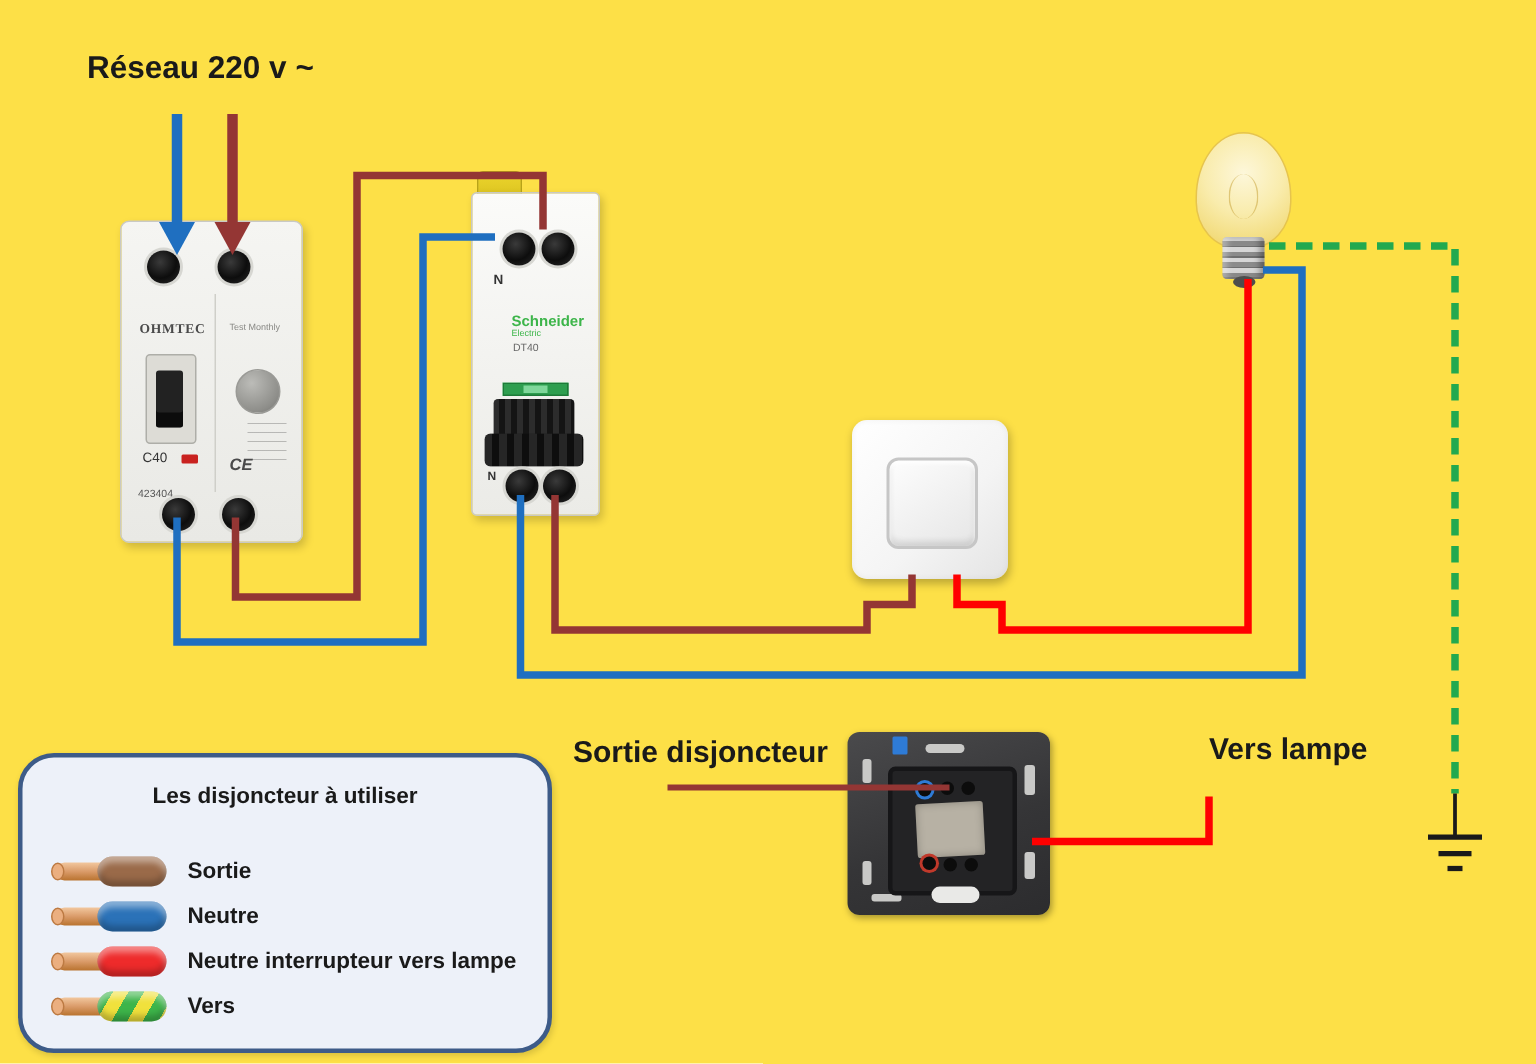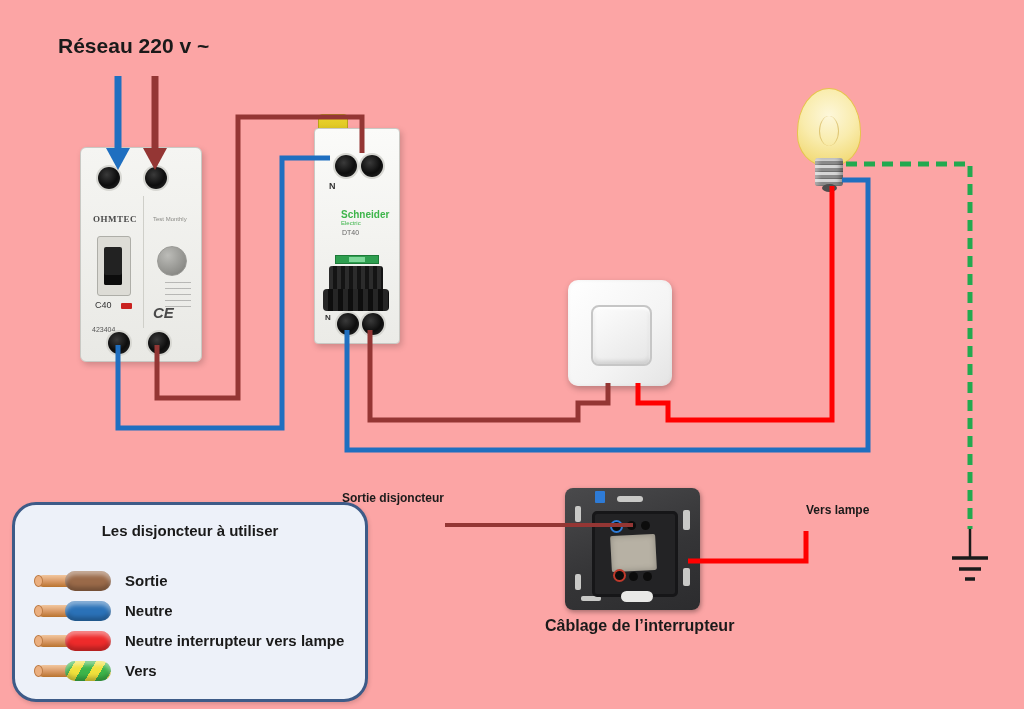--- a/index.html
+++ b/index.html
@@ -1,22 +1,22 @@
 <!DOCTYPE html>
 <html><head>
 <meta charset="utf-8">
 <style>
   html,body{margin:0;padding:0;background:#ffffff;}
   body{font-family:"Liberation Sans", sans-serif;}
-  #canvas{position:relative;width:1024px;height:709px;background:#fca5a5;overflow:hidden;}
+  #canvas{position:relative;width:1024px;height:709px;background:#fde047;overflow:hidden;}
 
   .lbl{position:absolute;color:#1a1a1a;font-weight:bold;white-space:nowrap;z-index:6;}
   #reseau-title{left:58px;top:34px;font-size:21px;}
-  #lbl-sortie{left:342px;top:491px;font-size:12px;}
-  #lbl-vers{left:806px;top:503px;font-size:12px;}
+  #lbl-sortie{left:382px;top:491px;font-size:20px;}
+  #lbl-vers{left:806px;top:489px;font-size:20px;}
   #lbl-cablage{left:545px;top:617px;font-size:16px;}
 
   
   #ohmtec{position:absolute;left:80px;top:147px;width:120px;height:213px;z-index:3;
     background:linear-gradient(180deg,#f5f5f2,#e9e9e5);border:1px solid #c9c9c4;border-radius:6px;
     box-shadow:2px 3px 6px rgba(0,0,0,.18);}
   .term{position:absolute;width:22px;height:22px;border-radius:50%;
     background:radial-gradient(circle at 40% 35%, #3a3a3a 0%, #0d0d0d 55%, #2b2b2b 100%);
     box-shadow:0 0 0 2px #d7d7d2;}
   #ohmtec .seam{position:absolute;left:62px;top:48px;width:1px;height:132px;background:#cfcfc9;}
@@ -26,21 +26,21 @@
     border:1px solid #aeaea8;border-radius:3px;}
   #ohmtec .toggle .knob{position:absolute;left:6px;top:10px;width:18px;height:38px;background:#222;border-radius:2px;
     box-shadow:inset 0 -10px 0 #0c0c0c;}
   #ohmtec .test-btn{position:absolute;left:76px;top:98px;width:28px;height:28px;border-radius:50%;
     background:radial-gradient(circle at 35% 30%, #bcbcb8, #8e8e8a 70%, #737370);border:1px solid #9a9a96;}
   #ohmtec .schematic{position:absolute;left:84px;top:134px;width:26px;height:26px;opacity:.35;
     background:repeating-linear-gradient(180deg,#555 0 1px,transparent 1px 6px);}
   #ohmtec .rating{position:absolute;left:14px;top:152px;font-size:9px;font-weight:normal;color:#333;}
   #ohmtec .ind{position:absolute;left:40px;top:155px;width:11px;height:6px;background:#c9221f;border-radius:1px;}
   #ohmtec .serial{position:absolute;left:11px;top:178px;font-size:7px;color:#555;}
-  #ohmtec .ce{position:absolute;left:72px;top:156px;font-size:15px;font-weight:bold;color:#4a4a4a;font-style:italic;}
+  #ohmtec .ce{position:absolute;left:72px;top:156px;font-size:11px;font-weight:bold;color:#4a4a4a;font-style:italic;}
 
   
   #sch-clip{position:absolute;left:318px;top:114px;width:28px;height:20px;z-index:2;
     background:linear-gradient(180deg,#ecd52c,#d8bf1e);border-radius:4px 4px 0 0;border:1px solid #b8a318;}
   #schneider{position:absolute;left:314px;top:128px;width:84px;height:214px;z-index:3;
     background:linear-gradient(180deg,#fbfbf9,#ebebe7);border:1px solid #c9c9c4;border-radius:4px;
     box-shadow:2px 3px 6px rgba(0,0,0,.18);}
   #schneider .t1{left:20px;top:26px;}
   #schneider .t2{left:46px;top:26px;}
   #schneider .n-top{position:absolute;left:14px;top:52px;font-size:9px;font-weight:bold;color:#333;}
@@ -117,21 +117,20 @@
   #wires{position:absolute;left:0;top:0;z-index:10;pointer-events:none;}
 </style>
 </head>
 <body>
 
 <div id="canvas">
 
   <div class="lbl" id="reseau-title">Réseau 220 v ~</div>
   <div class="lbl" id="lbl-sortie">Sortie disjoncteur</div>
   <div class="lbl" id="lbl-vers">Vers lampe</div>
-  <div class="lbl" id="lbl-cablage">Câblage de l’interrupteur</div>
 
   <div id="ohmtec">
     <div class="term" style="left:17px;top:19px;"></div>
     <div class="term" style="left:64px;top:19px;"></div>
     <div class="seam"></div>
     <div class="brand">OHMTEC</div>
     <div class="test-txt">Test Monthly</div>
     <div class="toggle">
         <div class="knob"></div>
       </div>

